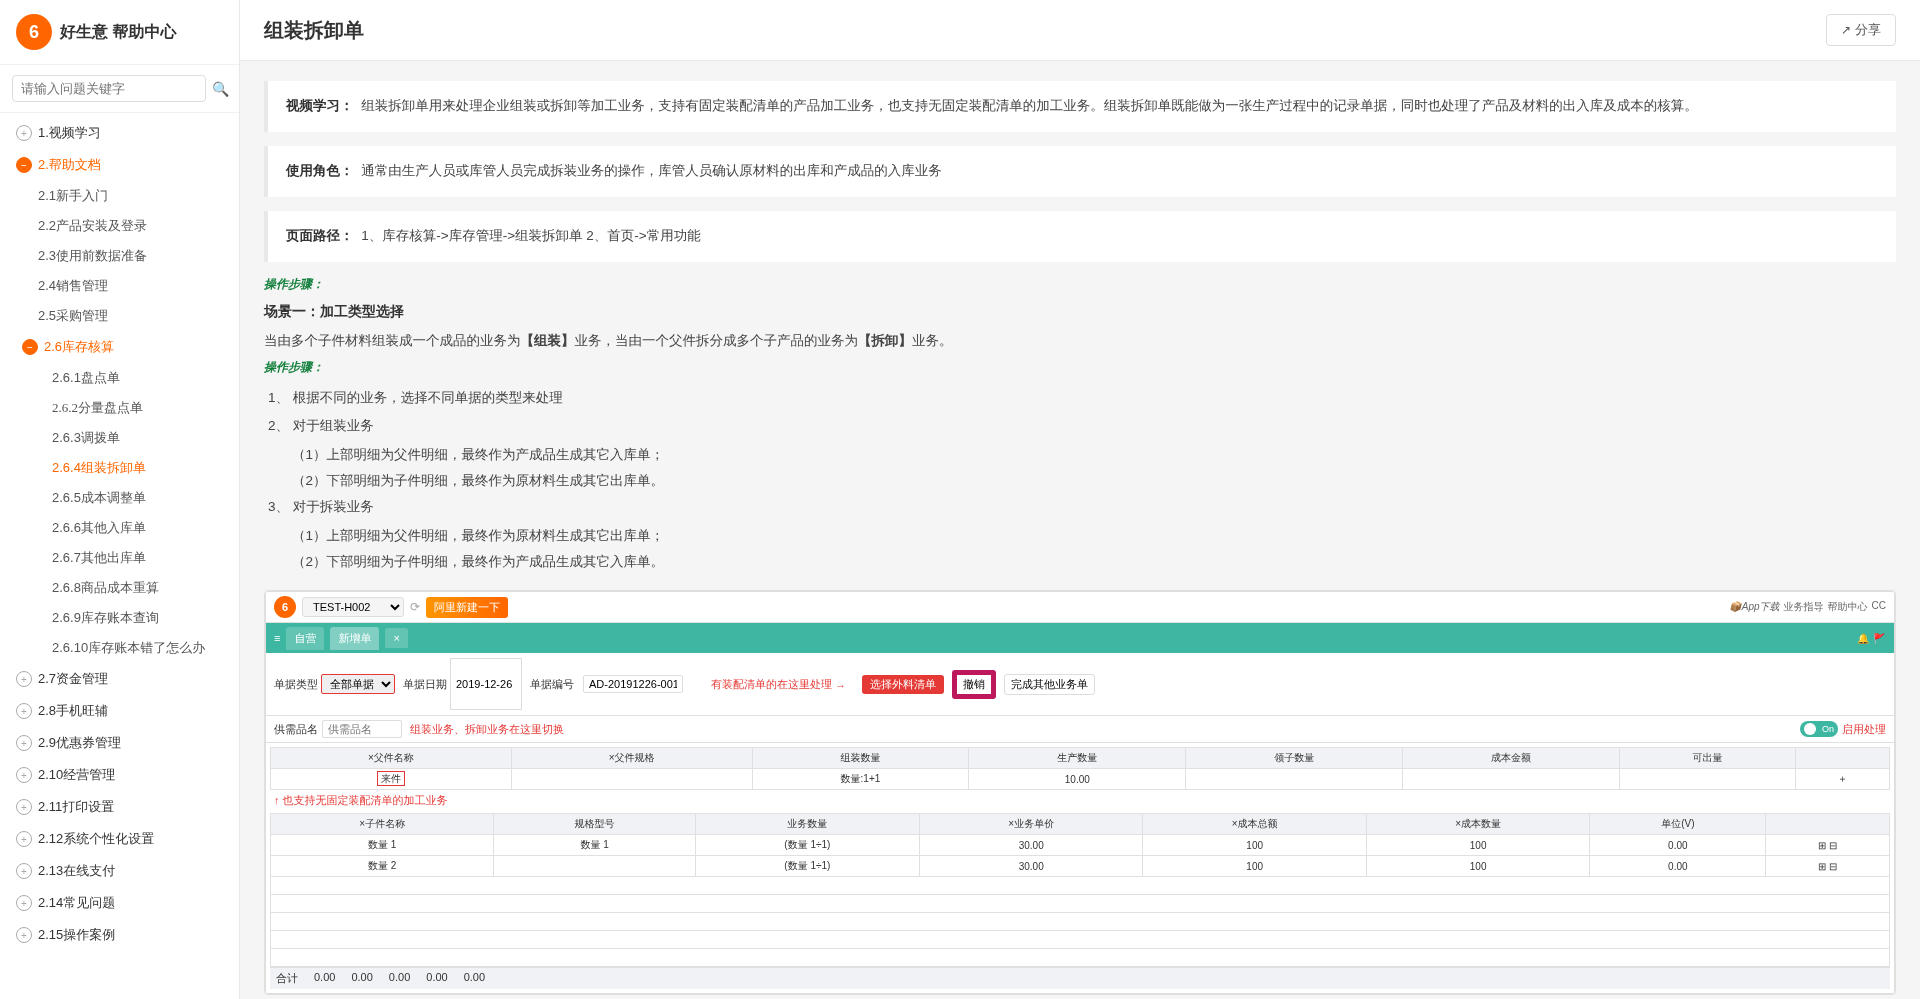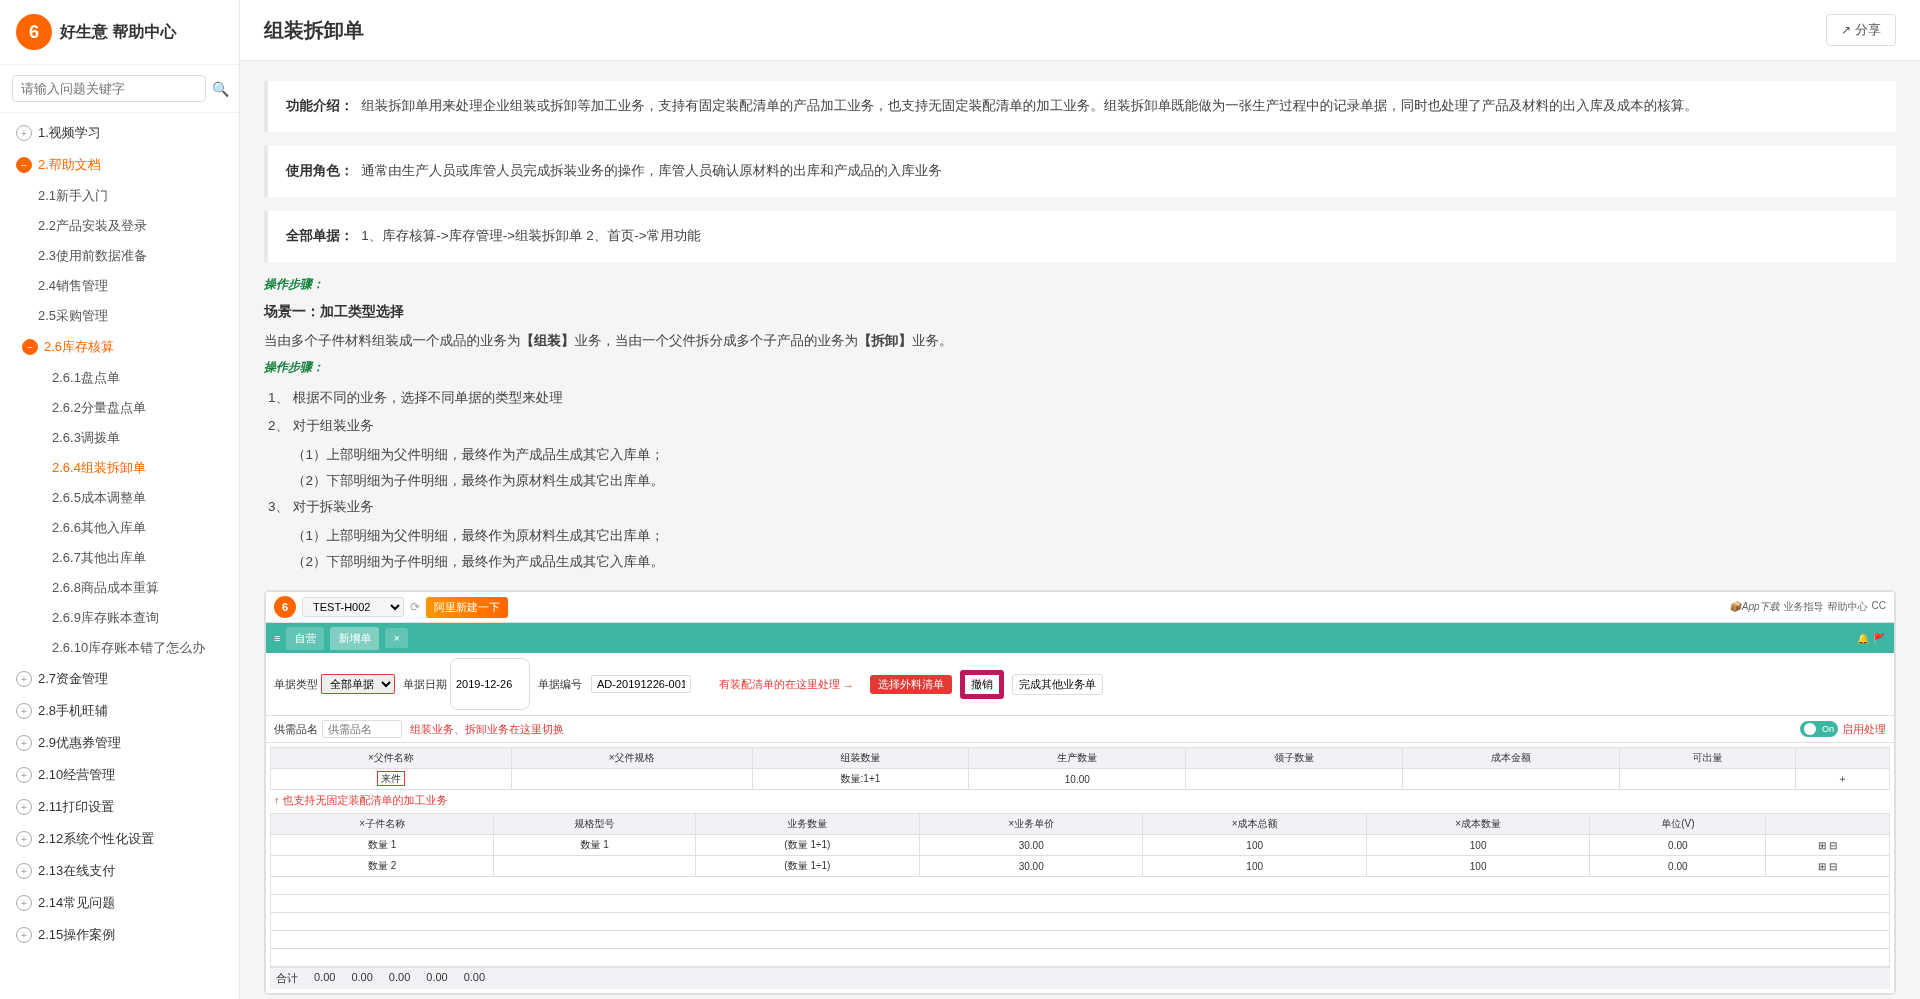--- a/index.html
+++ b/index.html
@@ -387,21 +387,21 @@
     <div class="nav-sub-item">
       <span>2.5采购管理</span>
     </div>
 
     <div class="nav-item active" style="padding-left:22px;">
       <span class="prefix-icon minus">−</span>
       <span>2.6库存核算</span>
     </div>
 
     <div class="nav-sub-item" style="padding-left:52px;"><span>2.6.1盘点单</span></div>
-    <div class="nav-sub-item" style="padding-left:52px;"><span>2.6.2分量盘点单</span></div>
+    <div class="nav-sub-item" style="padding-left:52px;font-family:Liberation Serif, serif;"><span>2.6.2分量盘点单</span></div>
     <div class="nav-sub-item" style="padding-left:52px;"><span>2.6.3调拨单</span></div>
     <div class="nav-sub-item active" style="padding-left:52px; color:#f60;"><span>2.6.4组装拆卸单</span></div>
     <div class="nav-sub-item" style="padding-left:52px;"><span>2.6.5成本调整单</span></div>
     <div class="nav-sub-item" style="padding-left:52px;"><span>2.6.6其他入库单</span></div>
     <div class="nav-sub-item" style="padding-left:52px;"><span>2.6.7其他出库单</span></div>
     <div class="nav-sub-item" style="padding-left:52px;"><span>2.6.8商品成本重算</span></div>
     <div class="nav-sub-item" style="padding-left:52px;"><span>2.6.9库存账本查询</span></div>
     <div class="nav-sub-item" style="padding-left:52px;"><span>2.6.10库存账本错了怎么办</span></div>
 
     <div class="nav-item">
@@ -448,31 +448,31 @@
     <h1 class="page-title">组装拆卸单</h1>
     <button class="share-btn">
       <span style="font-size:12px;">↗</span>
       <span>分享</span>
     </button>
   </div>
 
   <div class="content-area">
 
     <div class="info-box">
-      <span class="section-label">功能介绍：</span>
+      <span class="section-label">视频学习：</span>
       <span>组装拆卸单用来处理企业组装或拆卸等加工业务，支持有固定装配清单的产品加工业务，也支持无固定装配清单的加工业务。组装拆卸单既能做为一张生产过程中的记录单据，同时也处理了产品及材料的出入库及成本的核算。</span>
     </div>
 
     <div class="info-box">
       <span class="section-label">使用角色：</span>
       <span>通常由生产人员或库管人员完成拆装业务的操作，库管人员确认原材料的出库和产成品的入库业务</span>
     </div>
 
     <div class="info-box">
-      <span class="section-label">全部单据：</span>
+      <span class="section-label">页面路径：</span>
       <span>1、库存核算-&gt;库存管理-&gt;组装拆卸单 2、首页-&gt;常用功能</span>
     </div>
 
     <div class="ops-section">
       <div class="ops-title">操作步骤：</div>
 
       <div class="scenario-title">场景一：加工类型选择</div>
 
       <div class="content-text">
         当由多个子件材料组装成一个成品的业务为<span class="bold-text">【组装】</span>业务，当由一个父件拆分成多个子产品的业务为<span class="bold-text">【拆卸】</span>业务。
@@ -538,21 +538,21 @@
         <div style="background:#fff;padding:5px 8px;border-bottom:1px solid #e0e0e0;position:relative;">
           <div style="display:flex;align-items:center;gap:8px;flex-wrap:wrap;font-size:11px;">
             <div style="display:flex;align-items:center;gap:3px;">
               <span>单据类型</span>
               <select style="border:1px solid #e53935;border-radius:2px;padding:2px 4px;font-size:11px;">
                 <option>全部单据</option>
               </select>
             </div>
             <div style="display:flex;align-items:center;gap:3px;">
               <span>单据日期</span>
-              <input type="text" value="2019-12-26" style="border: 1px solid rgb(221, 221, 221); border-radius: 8px; padding: 19px 5px; font-size: 11px; width: 80px;">
+              <input type="text" value="2019-12-26" style="border: 1px solid rgb(221, 221, 221); border-radius: 0; padding: 19px 5px; font-size: 11px; width: 72px;">
             </div>
             <div style="display:flex;align-items:center;gap:9px;">
               <span>单据编号</span>
               <input type="text" value="AD-20191226-001" style="border: 1px solid rgb(221, 221, 221); border-radius: 2px; padding: 2px 5px; font-size: 11px; width: 100px;">
             </div>
             <div style="color:#e53935;font-size:11px;margin-left:20px;">有装配清单的在这里处理 →</div>
             <button style="background:#e53935;color:#fff;border:none;border-radius:3px;padding:2px 8px;font-size:11px;cursor:pointer;margin-left:8px;">选择外料清单</button>
             <button style="background:#fff;border:5px solid #be185d;border-radius:3px;padding:2px 6px;font-size:11px;cursor:pointer;">撤销</button>
             <button style="background:#fff;border:1px solid #ddd;border-radius:3px;padding:2px 6px;font-size:11px;cursor:pointer;">完成其他业务单</button>
           </div>

